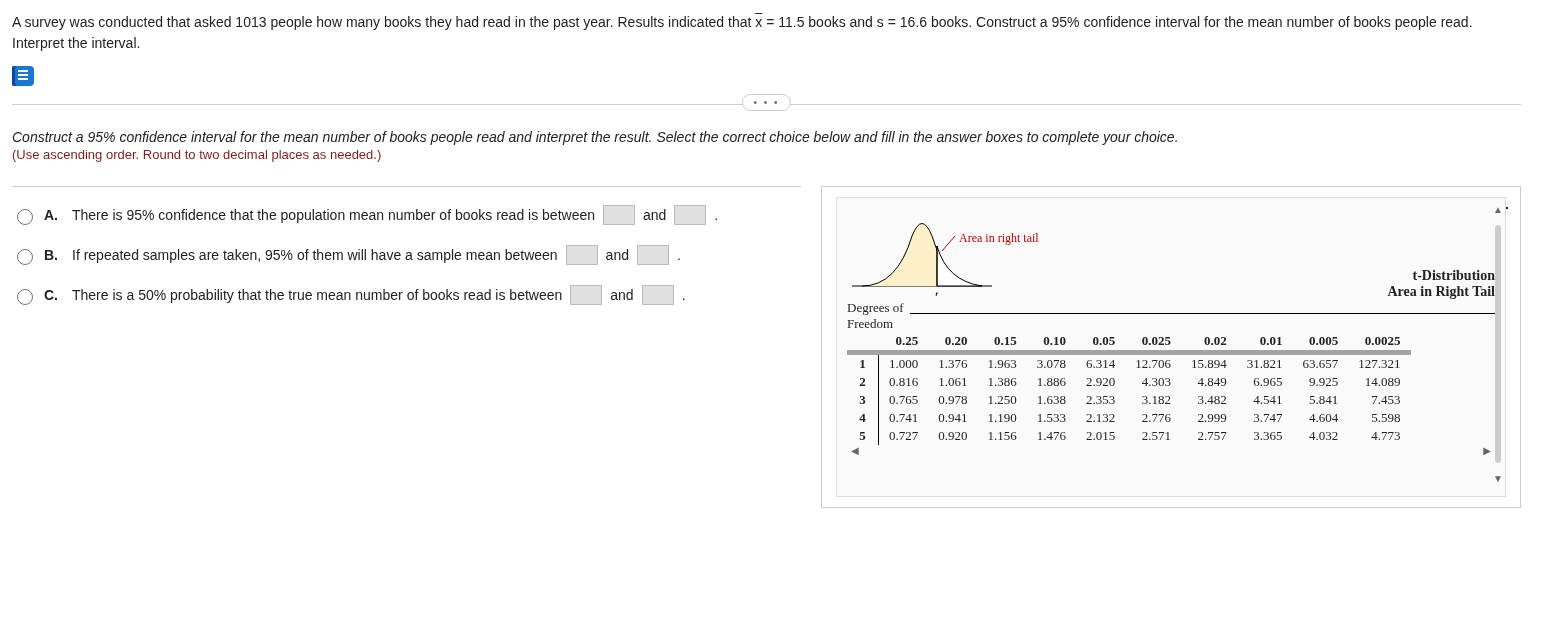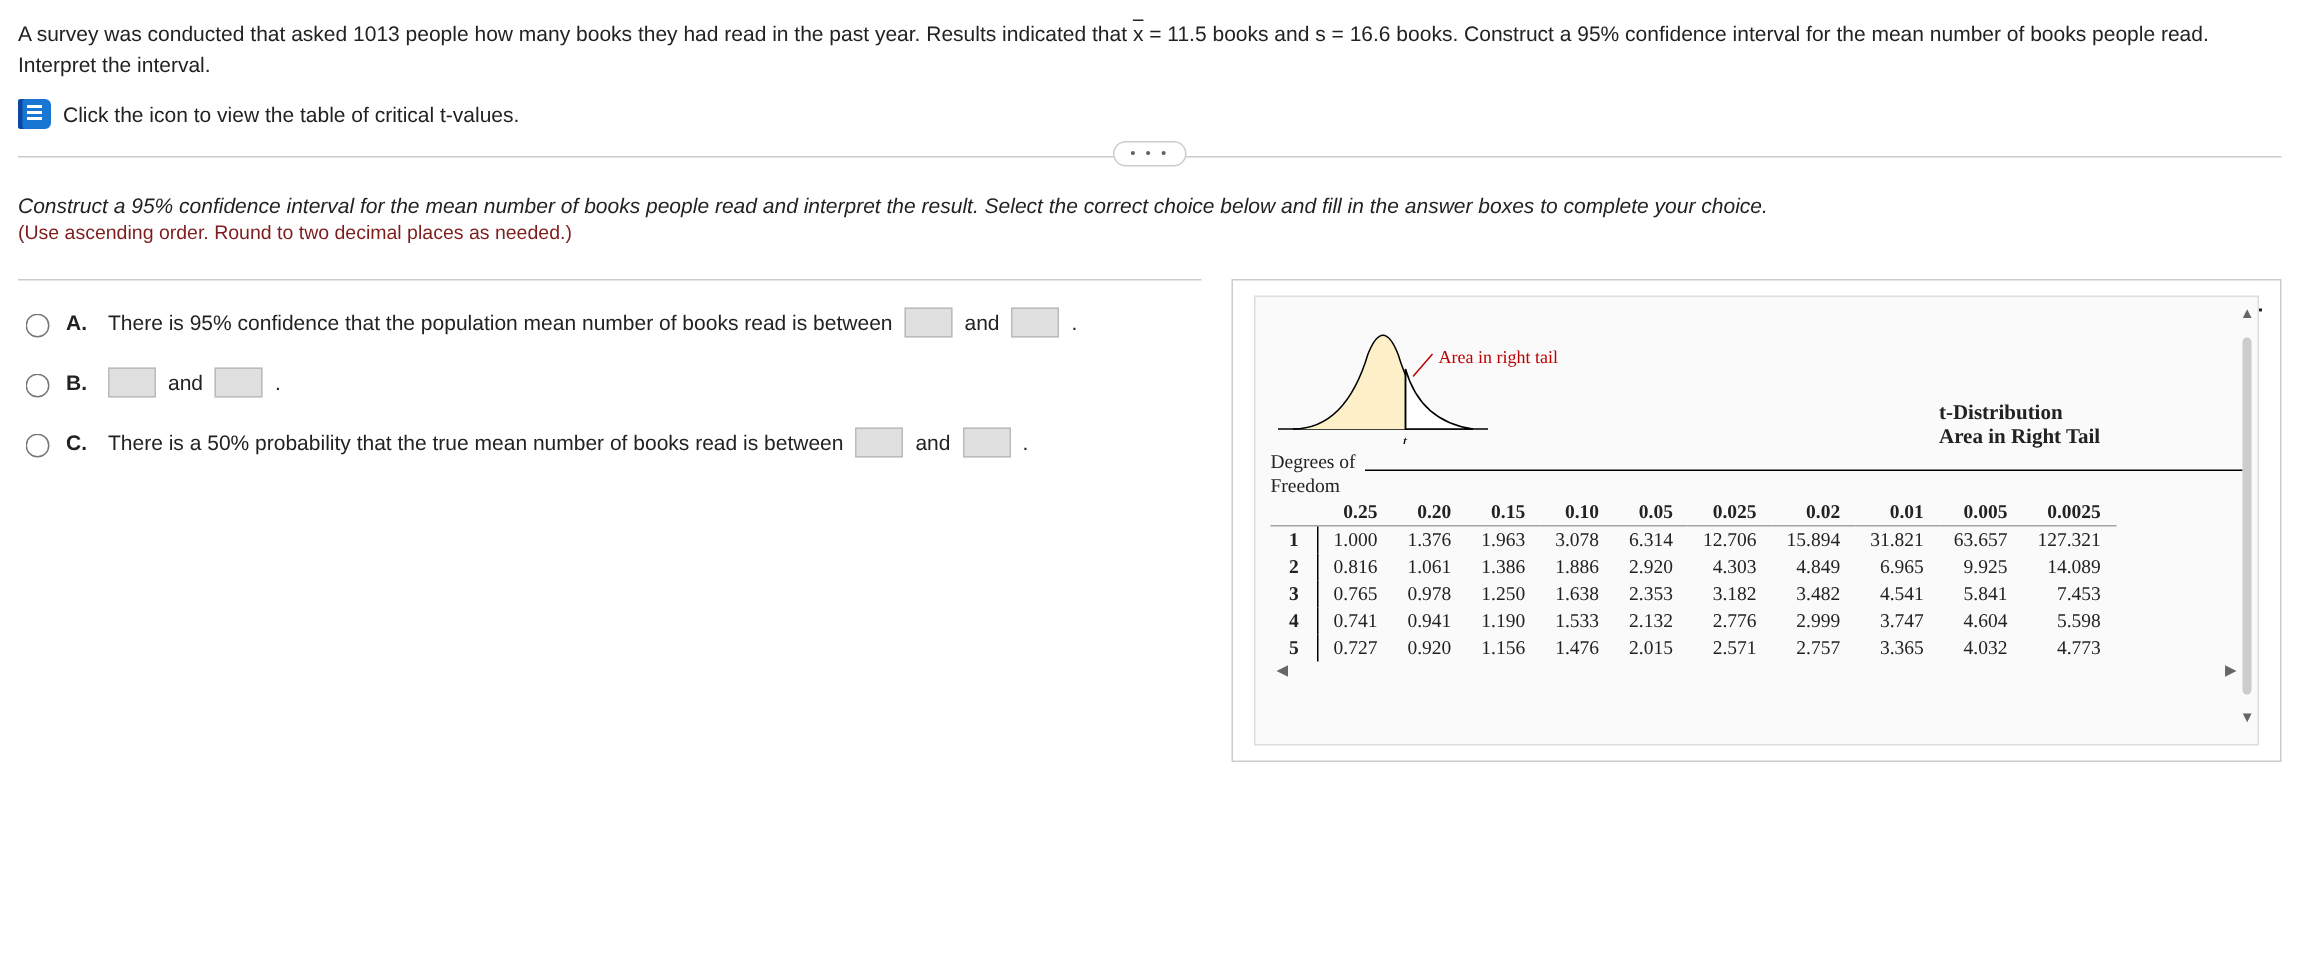--- a/index.html
+++ b/index.html
@@ -45,44 +45,43 @@
     width:32px; height:20px; background:#e0e0e0; border:1px solid #bbb;
     display:inline-block; vertical-align:middle;
   }
   .table-panel {
     flex: 0 0 700px; border:1px solid #ccc; padding:10px 14px 10px 14px;
     position:relative; background:#fff;
   }
   .table-title { font-family: 'Times New Roman', serif; font-size:22px; margin-bottom:8px; }
   .minimize { position:absolute; right:12px; top:8px; font-weight:bold; font-size:20px; }
   .table-scroll { overflow:auto; border:1px solid #ddd; background:#fafafa; padding:8px 10px 4px 10px; position:relative; height:300px; }
-  .dist-header { text-align:left; font-family:'Times New Roman',serif; font-weight:bold; font-size:14px; margin-left:200px; }
+  .dist-header { text-align:right; font-family:'Times New Roman',serif; font-weight:bold; font-size:14px; margin-left:200px; }
   .curve-wrap { display:flex; align-items:flex-end; gap:6px; margin-bottom:4px; }
   .label-right { font-family:'Times New Roman',serif; color:#b00; font-size:12px; }
   table.tvals { border-collapse:collapse; font-family:'Times New Roman',serif; font-size:13px; }
   table.tvals th, table.tvals td { padding:1px 10px; text-align:right; }
-  table.tvals th { font-weight:bold; border-bottom:1px solid #a3a3a3; }
+  table.tvals th { font-weight:bold; border-bottom:5px solid #a3a3a3; }
   table.tvals td.df { font-weight:bold; text-align:center; border-right:1px solid #000; }
   .df-head { font-weight:normal; font-family:'Times New Roman',serif; font-size:13px; }
   .header-row { display:flex; align-items:flex-end; gap:10px; }
   .scroll-arrows { position:absolute; right:2px; top:6px; display:flex; flex-direction:column; align-items:center; gap:6px; height:280px; }
   .scroll-arrows .thumb { width:6px; flex:1; background:#ccc; border-radius:3px; margin:4px 0; }
   .arrow { font-size:10px; color:#666; }
   .bottom-arrows { display:flex; justify-content:space-between; color:#666; font-size:12px; padding:0 4px; }
 </style>
 </head>
 <body>
 
 <div class="question-text">
   <span>A survey was conducted that asked 1013 people how many books they had read in the past year. Results indicated that </span><span class="xbar">x</span><span> = 11.5 books and s = 16.6 books. Construct a 95% confidence interval for the mean number of books people read. Interpret the interval.</span>
 </div>
 
 <div class="link-row">
   <span class="book-icon"></span>
-  <span>Click the icon to view the table of critical t-values.</span>
 </div>
 
 <hr class="divider">
 <div class="dots-wrap">
     <span class="dots">• • •</span>
   </div>
 
 <div class="instructions">Construct a 95% confidence interval for the mean number of books people read and interpret the result. Select the correct choice below and fill in the answer boxes to complete your choice.</div>
 <div class="hint">(Use ascending order. Round to two decimal places as needed.)</div>
 
@@ -95,20 +94,21 @@
       <span>There is 95% confidence that the population mean number of books read is between</span>
       <input class="ans-box" style="">
       <span>and</span>
       <input class="ans-box" style="">
       <span>.</span>
     </div>
 
     <div class="choice">
       <input type="radio" name="ans" style="">
       <span class="choice-label">B.</span>
+      <span>If repeated samples are taken, 95% of them will have a sample mean between</span>
       <input class="ans-box" style="">
       <span>and</span>
       <input class="ans-box" style="">
       <span>.</span>
     </div>
 
     <div class="choice">
       <input type="radio" name="ans" style="">
       <span class="choice-label">C.</span>
       <span>There is a 50% probability that the true mean number of books read is between</span>

